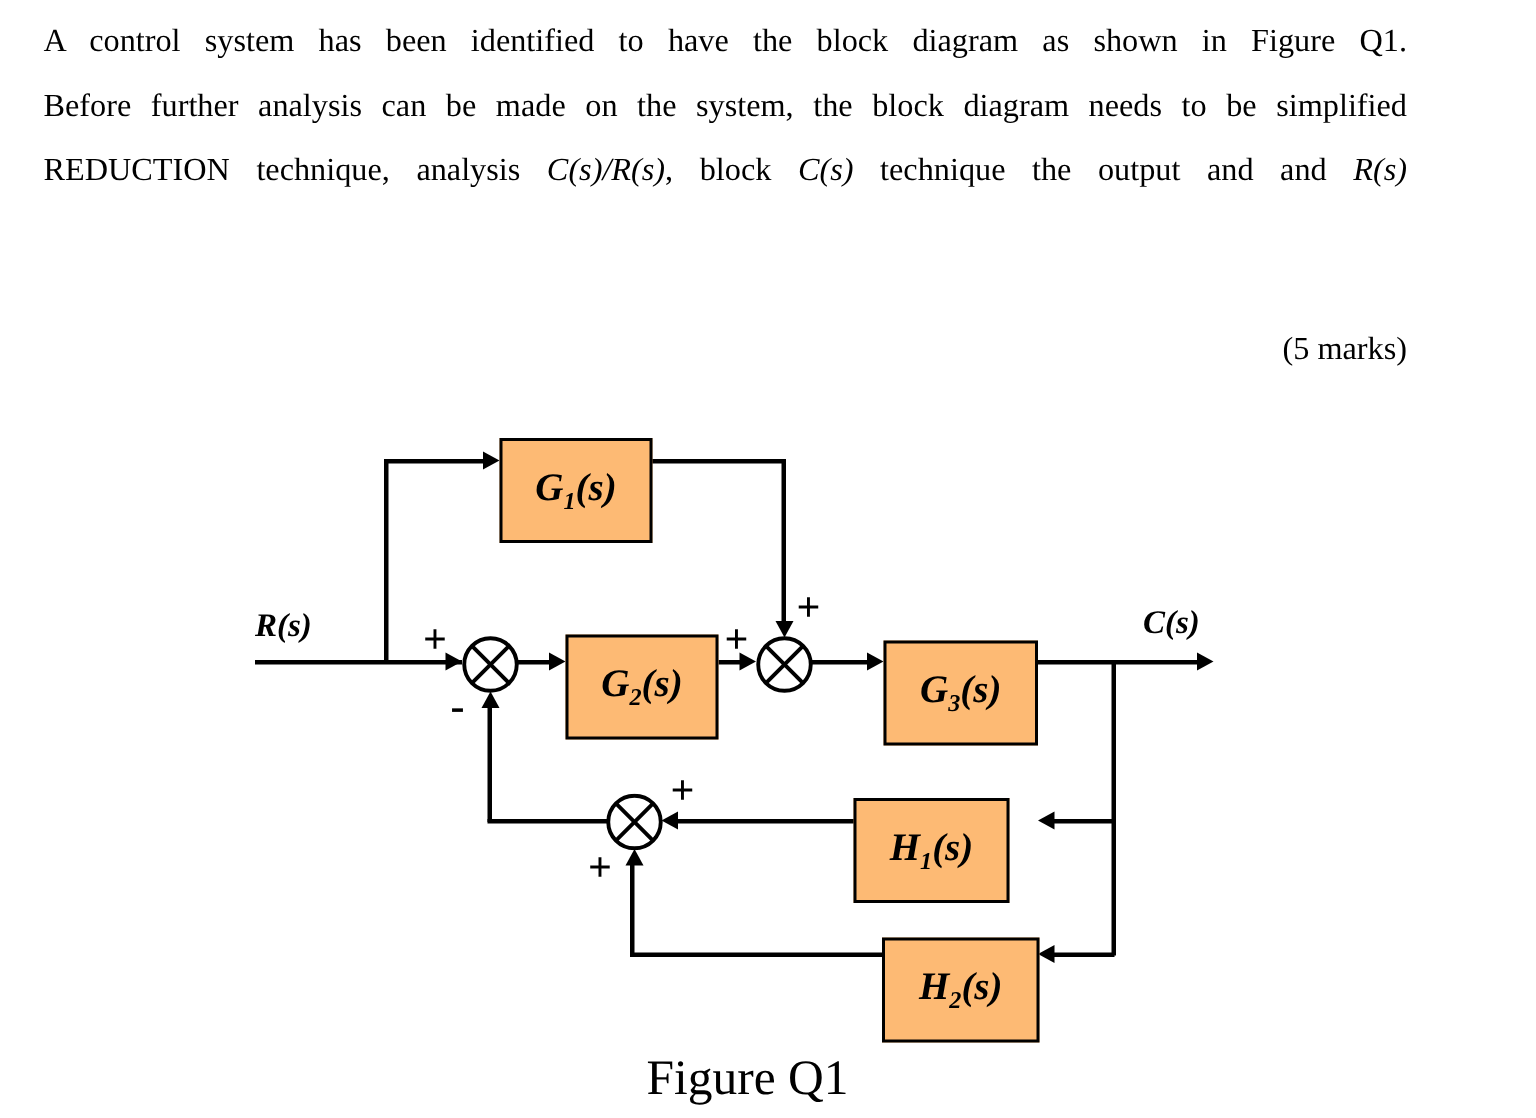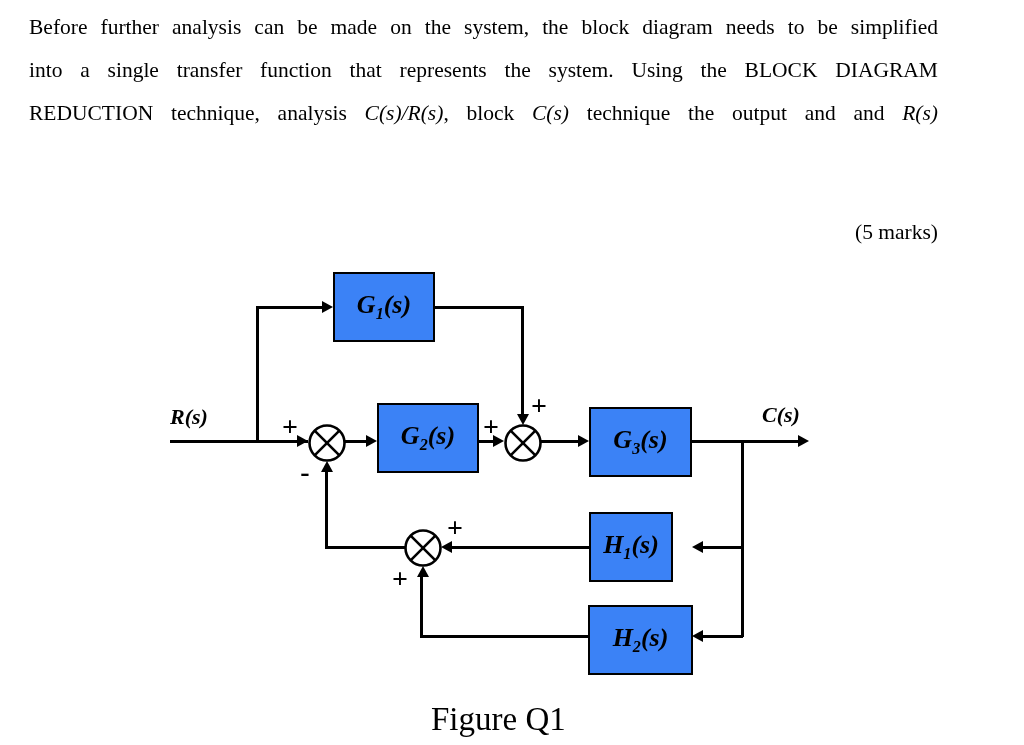--- a/index.html
+++ b/index.html
@@ -16,22 +16,22 @@
   
   .para { position:absolute; left:29px; top:6px; width:909px; font-size:21.5px; }
   .tline { height:43px; line-height:43px; overflow:hidden; }
   .jline { text-align:justify; text-align-last:justify; }
   .it { font-style:italic; }
   .marks { position:absolute; left:29px; top:211px; width:909px; text-align:right; font-size:21.5px; line-height:43px; }
 
   
   .ln { position:absolute; background:#000; }
   .block {
-    position:absolute; border:2.5px solid #000; background:#3b82f6;
-    display:flex; align-items:center; justify-content:center;
+    position:absolute; border:2.5px solid #000; background:#fdba74;
+    display:flex; align-items:center; justify-content:center;margin-top:20px;
   }
   .blabel { font-weight:bold; font-style:italic; font-size:26px; white-space:nowrap; }
   .blabel sub { font-size:0.62em; font-style:italic; }
   .sum { position:absolute; width:38px; height:38px; }
   .sum svg { display:block; width:38px; height:38px; }
   .sum circle { fill:#fff; stroke:#000; stroke-width:2.6; }
   .sum line { stroke:#000; stroke-width:2.6; }
   .sign {
     position:absolute; transform:translate(-50%,-50%);
     font-weight:bold; font-size:28px; line-height:1;
@@ -44,22 +44,22 @@
   .ah-l { border-top:6px solid transparent; border-bottom:6px solid transparent; border-right:11px solid #000; }
   .ah-u { border-left:6px solid transparent; border-right:6px solid transparent; border-bottom:11px solid #000; }
   .ah-d { border-left:6px solid transparent; border-right:6px solid transparent; border-top:11px solid #000; }
 </style>
 </head>
 <body>
 
 <div class="page">
 
   <div class="para">
+    <div class="tline jline"><span>A control system has been identified to have the block diagram as shown in Figure Q1.</span></div>
     <div class="tline jline"><span>Before further analysis can be made on the system, the block diagram needs to be simplified</span></div>
-    <div class="tline jline"><span>into a single transfer function that represents the system. Using the BLOCK DIAGRAM</span></div>
     <div class="tline jline"><span>REDUCTION technique, analysis </span><span class="it">C(s)/R(s)</span><span>, block </span><span class="it">C(s)</span><span> technique the output and and </span><span class="it">R(s)</span></div>
   </div>
   <div class="marks">(5 marks)</div>
 
   <div>
 
     <div class="ln" style="left:170px;top:440px;width:138px;height:2.5px"></div>
     <div class="ln" style="left:256px;top:306px;width:2.5px;height:136px"></div>
     <div class="ln" style="left:256px;top:306px;width:68px;height:2.5px"></div>
     <div class="ln" style="left:345px;top:440px;width:24px;height:2.5px"></div>
@@ -114,21 +114,21 @@
 
     <div class="block" style="left:333px;top:272px;width:102px;height:70px">
       <span class="blabel"><span>G</span><sub>1</sub><span>(s)</span></span>
     </div>
     <div class="block" style="left:377px;top:403px;width:102px;height:70px">
       <span class="blabel"><span>G</span><sub>2</sub><span>(s)</span></span>
     </div>
     <div class="block" style="left:589px;top:407px;width:103px;height:70px">
       <span class="blabel"><span>G</span><sub>3</sub><span>(s)</span></span>
     </div>
-    <div class="block" style="left:589px;top:512px;width:84px;height:70px">
+    <div class="block" style="left:569px;top:512px;width:104px;height:70px">
       <span class="blabel"><span>H</span><sub>1</sub><span>(s)</span></span>
     </div>
     <div class="block" style="left:588px;top:605px;width:105px;height:70px">
       <span class="blabel"><span>H</span><sub>2</sub><span>(s)</span></span>
     </div>
 
     <span class="sign" style="left:290px;top:427px">+</span>
     <span class="sign" style="left:305px;top:472px">-</span>
     <span class="sign" style="left:491px;top:427px">+</span>
     <span class="sign" style="left:539px;top:406px">+</span>

